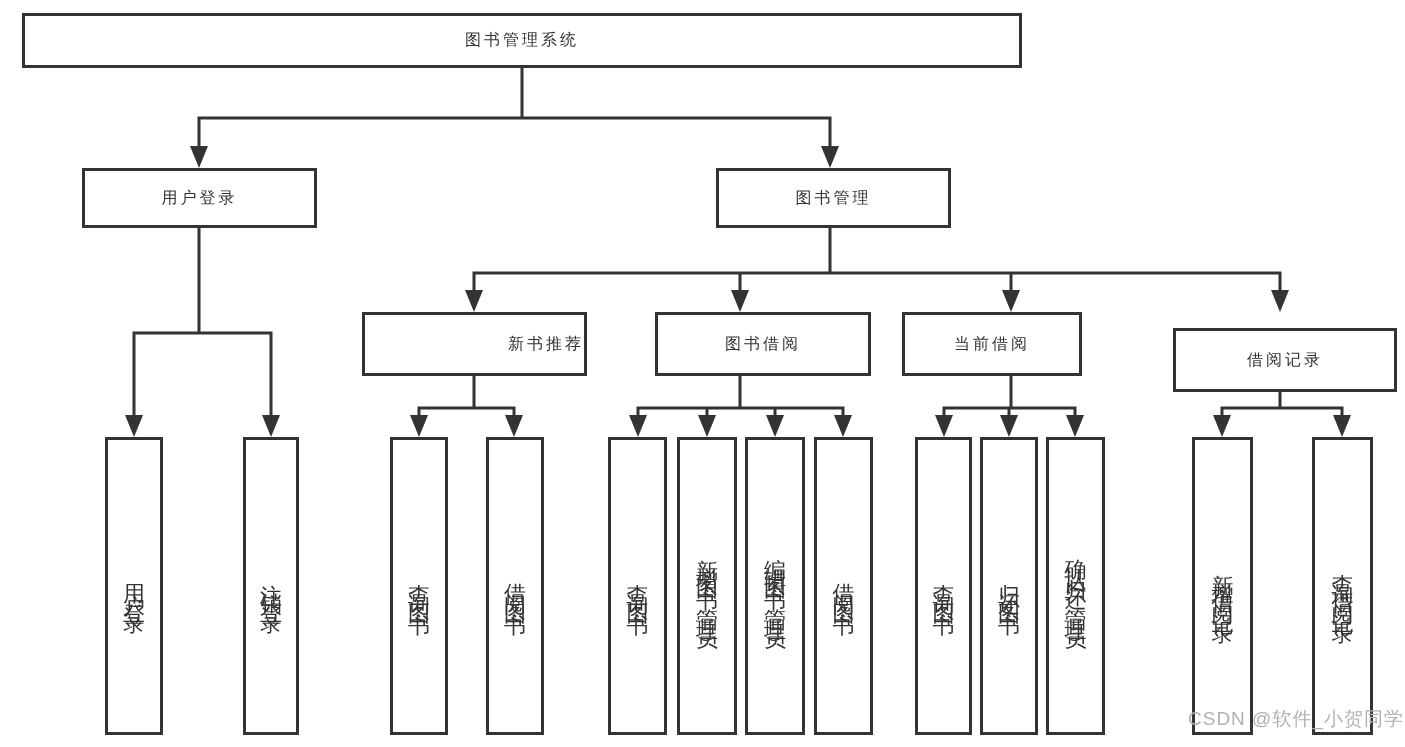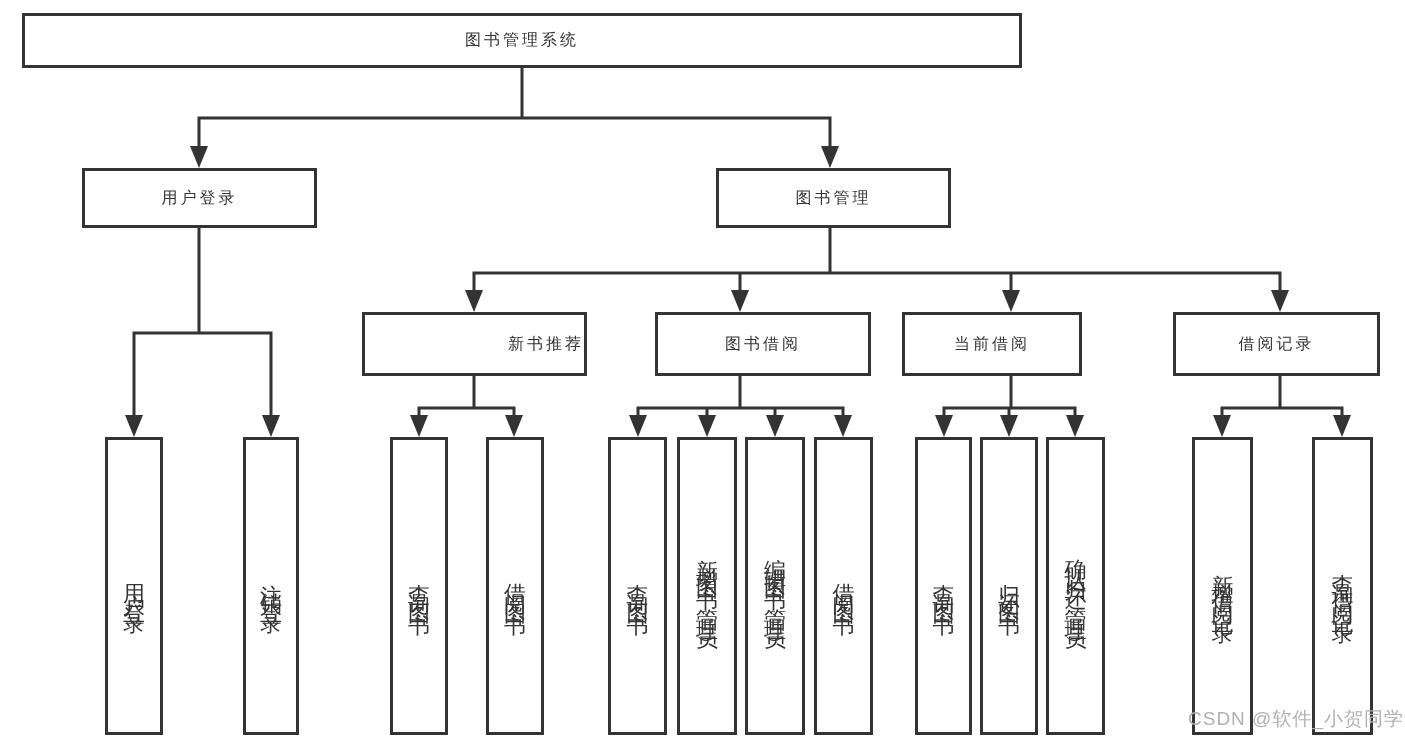--- a/index.html
+++ b/index.html
@@ -89,21 +89,21 @@
 
   <div class="box lvl2" style="left:362px;width:225px;justify-content:flex-end;">
     <span class="hlabel">新书推荐</span>
   </div>
   <div class="box lvl2" style="left:632px;width:216px;margin-left:23px;">
     <span class="hlabel">图书借阅</span>
   </div>
   <div class="box lvl2" style="left:902px;width:180px;">
     <span class="hlabel">当前借阅</span>
   </div>
-  <div class="box lvl2" style="left:1173px;width:207px;">
+  <div class="box lvl2" style="left:1173px;width:224px;margin-top:16px;">
     <span class="hlabel">借阅记录</span>
   </div>
 
   <div class="box leaf" style="left:105px;width:58px;">
     <span class="vlabel">用户登录</span>
   </div>
   <div class="box leaf" style="left:243px;width:56px;">
     <span class="vlabel">注销登录</span>
   </div>
 

